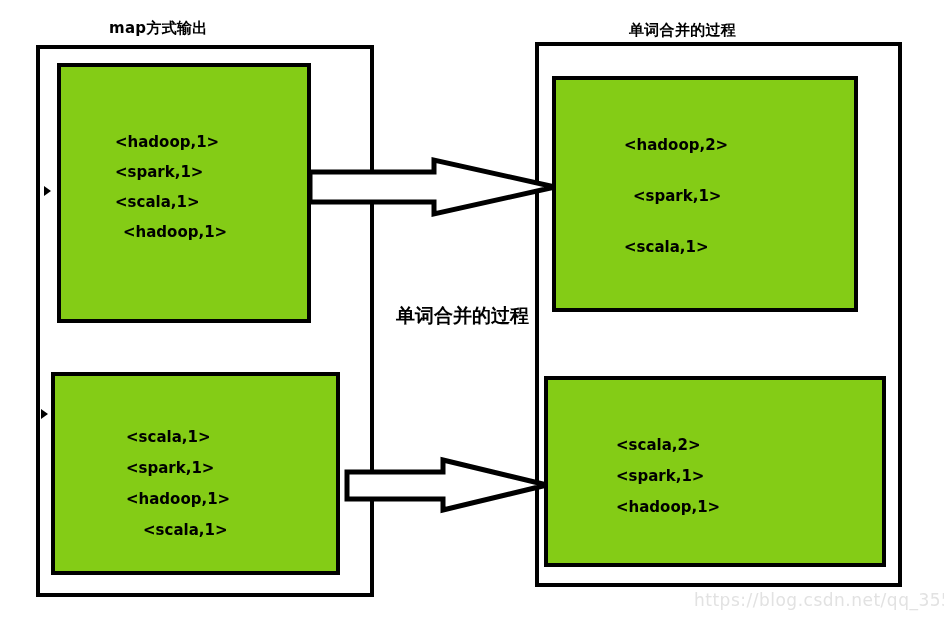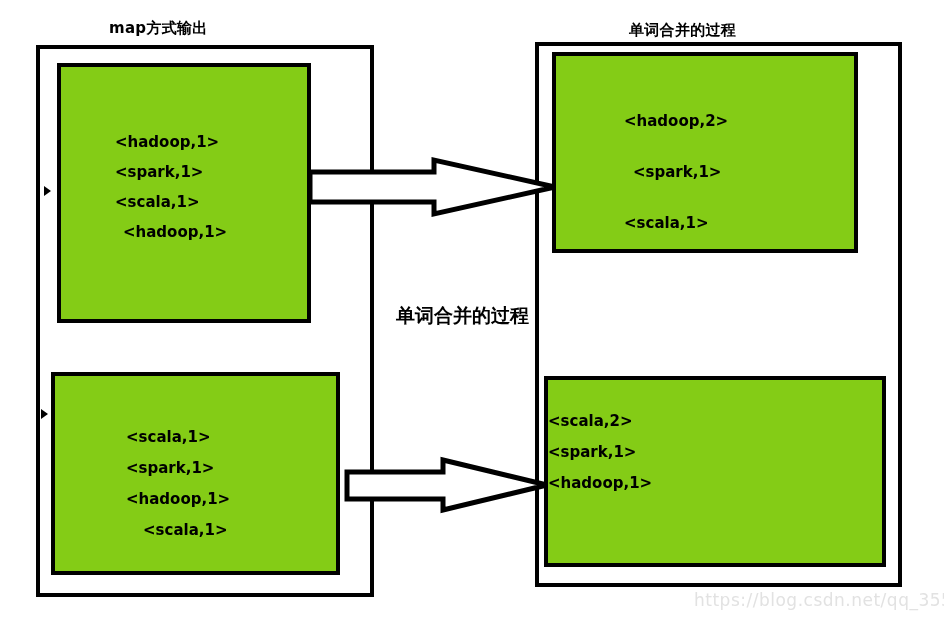--- a/index.html
+++ b/index.html
@@ -47,21 +47,21 @@
 
   
   .inner-box {
     position: absolute;
     border: 4px solid #000;
     box-sizing: border-box;
     background: #84cc16;
   }
   #box-map-1    { left: 57px;  top: 63px;  width: 254px; height: 260px; }
   #box-map-2    { left: 51px;  top: 372px; width: 289px; height: 203px; }
-  #box-merge-1  { left: 552px; top: 52px;  width: 306px; height: 201px; }
+  #box-merge-1  { left: 552px; top: 76px;  width: 306px; height: 236px; }
   #box-merge-2  { left: 544px; top: 376px; width: 342px; height: 191px; }
 
   .kv-list {
     position: absolute;
     left: 0; right: 0;
     display: flex;
     flex-direction: column;
   }
   .kv-line {
     font-size: 15px;
@@ -79,21 +79,21 @@
   #list-map-2 { top: 52px; padding-left: 71px; }
   #list-map-2 .kv-line { margin-bottom: 13px; }
   #list-map-2 .kv-line.indent { padding-left: 17px; }
 
   
   #list-merge-1 { top: 56px; padding-left: 68px; }
   #list-merge-1 .kv-line { margin-bottom: 33px; }
   #list-merge-1 .kv-line.indent { padding-left: 9px; }
 
   
-  #list-merge-2 { top: 32px; }
+  #list-merge-2 { top: 56px; padding-left: 68px; }
   #list-merge-2 .kv-line { margin-bottom: 13px; }
 
   
   #caption-merge-process {
     position: absolute;
     left: 396px;
     top: 303px;
     font-size: 19px;
     font-weight: bold;
     white-space: nowrap;

